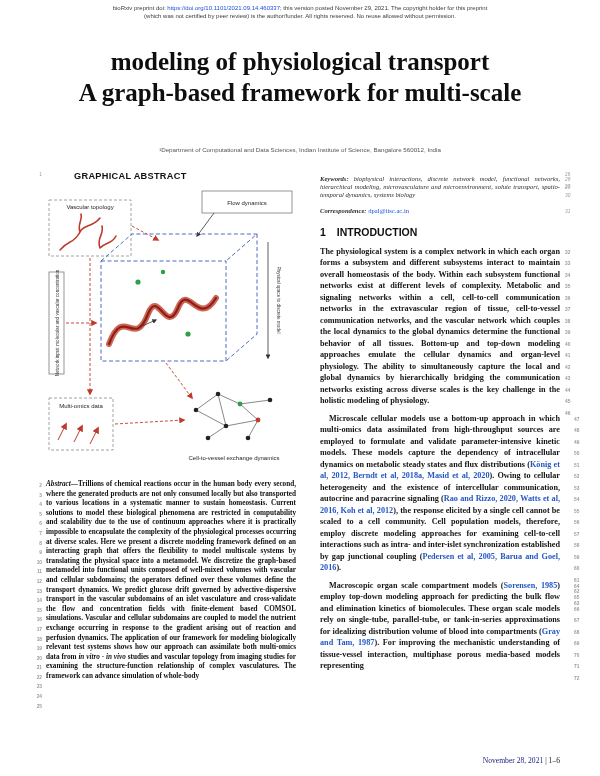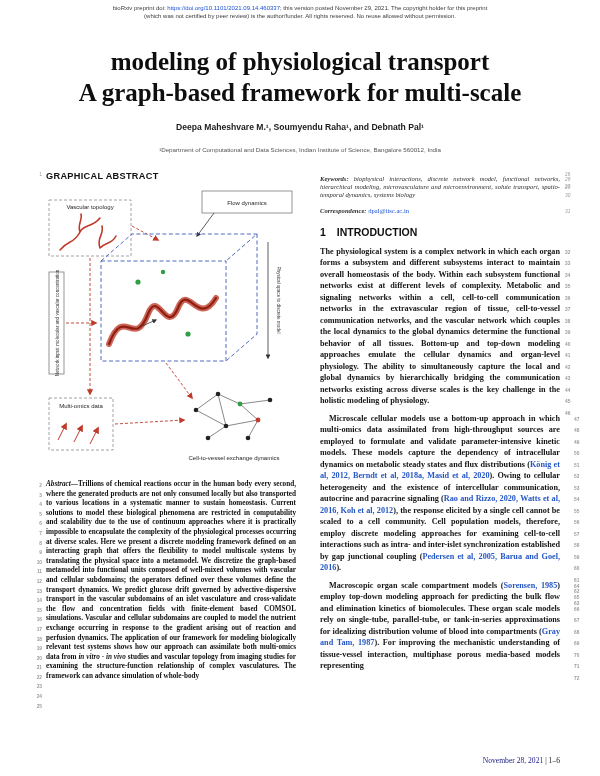--- a/index.html
+++ b/index.html
@@ -24,21 +24,21 @@
   .right-col { position:absolute; left:320px; top:168px; width:240px; }
 
   .block { position:relative; }
   .gutter { position:absolute; top:1px; width:13px; line-height:inherit;
             font-family:"Liberation Sans", sans-serif; font-size:4.8px; color:#9a9a9a; }
   .gutter-l { left:-17px; text-align:right; }
   .gutter-r { right:-18px; text-align:left; }
 
   .heading-row { margin-bottom:4px; line-height:12px; }
   .sec-heading { font-family:"Liberation Sans", sans-serif; font-weight:bold; font-size:9.2px;
-                 letter-spacing:0.3px; color:#111; }
+                 letter-spacing:0.3px; color:#111;margin-left:28px; }
 
   .ga-figure { display:block; width:250px; height:287px; margin:3px 0 7px 0; }
 
   .abstract { font-size:7.2px; line-height:9.6px; font-weight:bold; text-align:justify; color:#101010; }
   .abs-lead { font-style:italic; }
   .ital { font-style:italic; }
 
   .body-text { font-size:8.2px; line-height:11.5px; text-align:justify; color:#151515; }
   .cont { margin-bottom:7px; }
   .keywords { font-size:6.6px; line-height:8.2px; font-style:italic; text-align:justify;
@@ -79,21 +79,20 @@
   <div class="banner">
     <div><span>bioRxiv preprint doi: </span><a class="doi" href="#">https://doi.org/10.1101/2021.09.14.460337</a><span>; this version posted November 29, 2021. The copyright holder for this preprint</span></div>
     <div>(which was not certified by peer review) is the author/funder. All rights reserved. No reuse allowed without permission.</div>
   </div>
 
   <h1 class="title">
     <div>modeling of physiological transport</div>
     <div>A graph-based framework for multi-scale</div>
   </h1>
 
-  <div class="authors">Deepa Maheshvare M.¹, Soumyendu Raha¹, and Debnath Pal¹</div>
   <div class="affil">¹Department of Computational and Data Sciences, Indian Institute of Science, Bangalore 560012, India</div>
 
   <div class="left-col">
 
     <div class="block heading-row">
       <div class="gutter gutter-l">
           <div>1</div>
         </div>
       <span class="sec-heading">GRAPHICAL ABSTRACT</span>
     </div>

